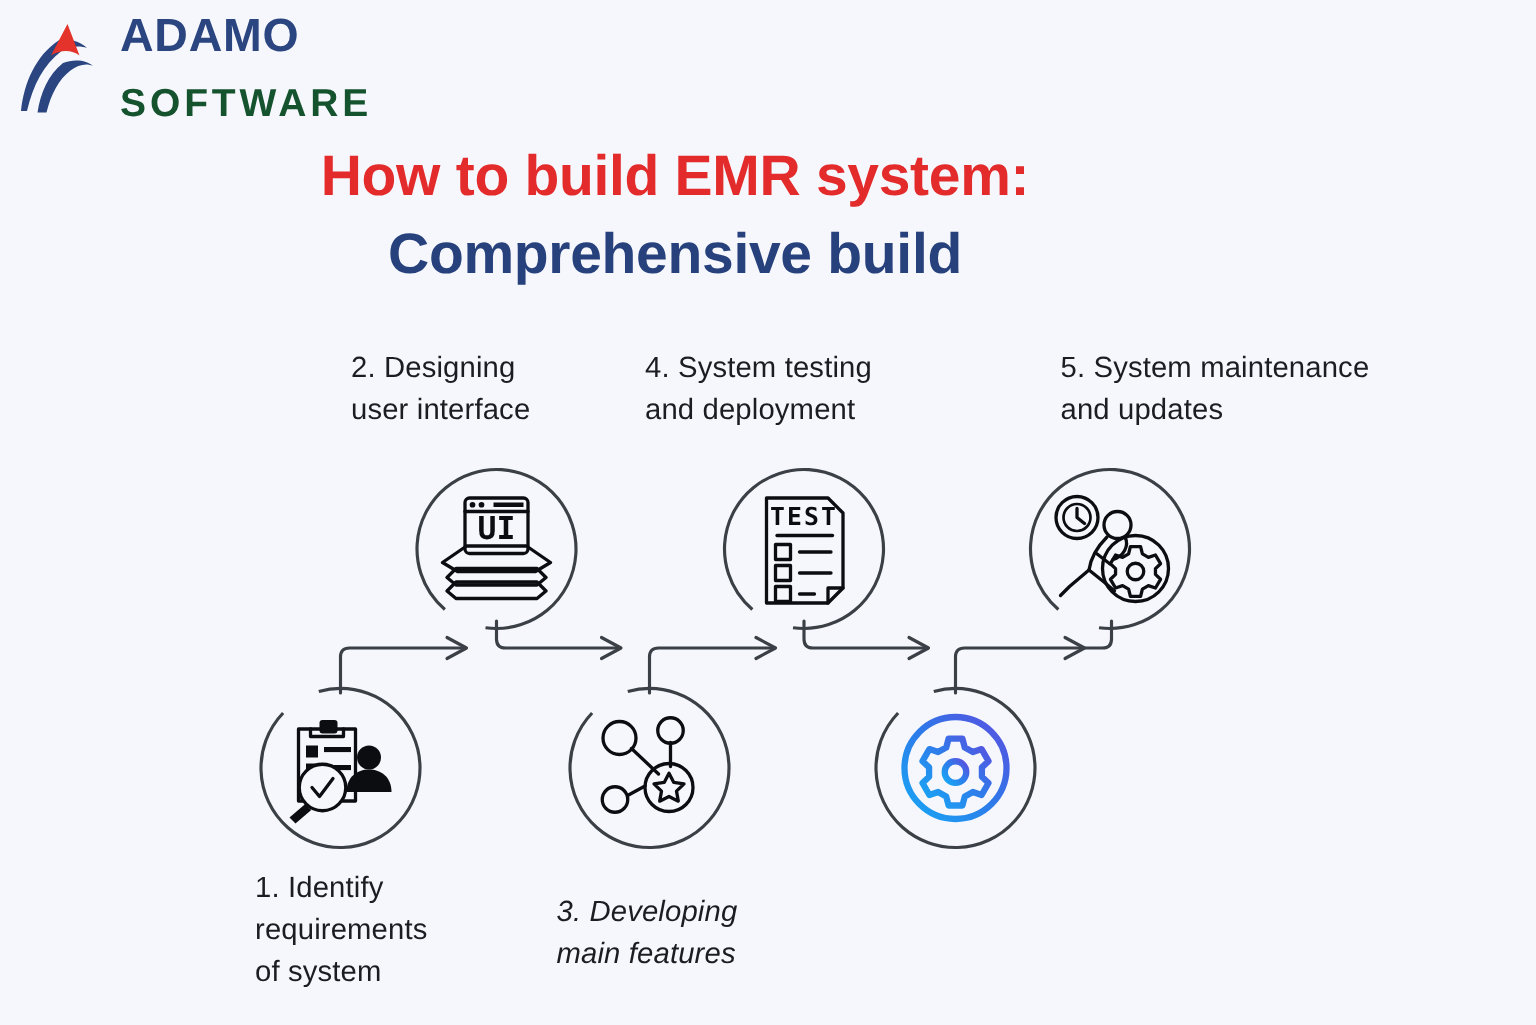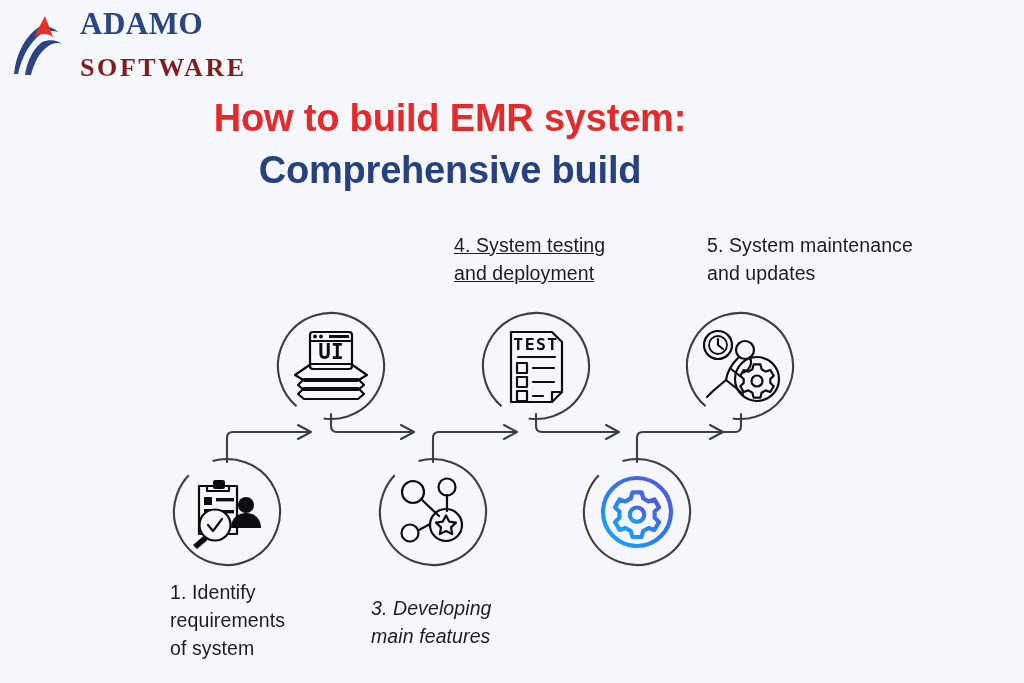--- a/index.html
+++ b/index.html
@@ -25,39 +25,38 @@
   }
 
   
   .brand {
     position: absolute;
     left: 8px;
     top: 8px;
     display: flex;
     align-items: center;
     gap: 10px;
-    font-family: Liberation Serif, serif;
   }
   .brand-mark { width: 62px; height: 68px; display: block; }
   .brand-words {
     display: flex;
     flex-direction: column;
     line-height: 1.0;
   }
   .brand-line1 {
     font-size: 31px;
     font-weight: 700;
     letter-spacing: 0.5px;
     color: #2a4580;
   }
   .brand-line2 {
     font-size: 26px;
     font-weight: 700;
     letter-spacing: 2.6px;
-    color: #7f1d1d;
+    color: #14532d;
     margin-top: 16px;
   }
 
   
   .title-block {
     position: absolute;
     left: 0;
     top: 92px;
     width: 900px;
     text-align: center;
@@ -77,21 +76,21 @@
     position: absolute;
     color: #1b1d23;
     font-size: 19.5px;
     line-height: 28px;
     white-space: pre-line;
     letter-spacing: 0.1px;
   }
   .cap-1 { left: 158px; top: 578px; margin-left: 12px; }
   .cap-2 { left: 234px; top: 231px; }
   .cap-3 { left: 371px; top: 594px; font-style: italic; }
-  .cap-4 { left: 454px; top: 231px; text-decoration: underline; }
+  .cap-4 { left: 430px; top: 231px; }
   .cap-5 { left: 707px; top: 231px; }
 
   
   #diagram {
     position: absolute;
     left: 0;
     top: 0;
     width: 1024px;
     height: 683px;
   }
@@ -128,20 +127,22 @@
   </div>
 
   <div class="title-block">
     <span class="title-line red">How to build EMR system:</span>
     <span class="title-line navy">Comprehensive build</span>
   </div>
 
   <div class="caption cap-1">1. Identify
 requirements
 of system</div>
+  <div class="caption cap-2">2. Designing
+user interface</div>
   <div class="caption cap-3">3. Developing
 main features</div>
   <div class="caption cap-4">4. System testing
 and deployment</div>
   <div class="caption cap-5">5. System maintenance
 and updates</div>
 
   <svg id="diagram" viewBox="0 0 1024 683">
     <defs>
       <linearGradient id="gearGrad" x1="0" y1="1" x2="1" y2="0">

